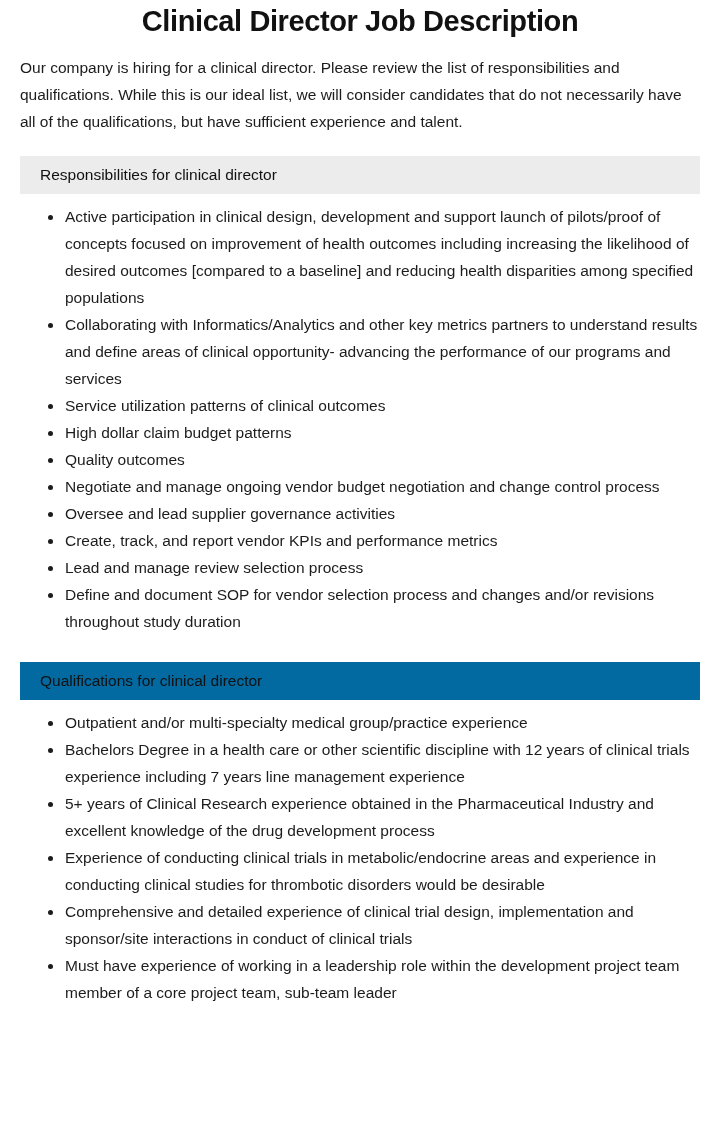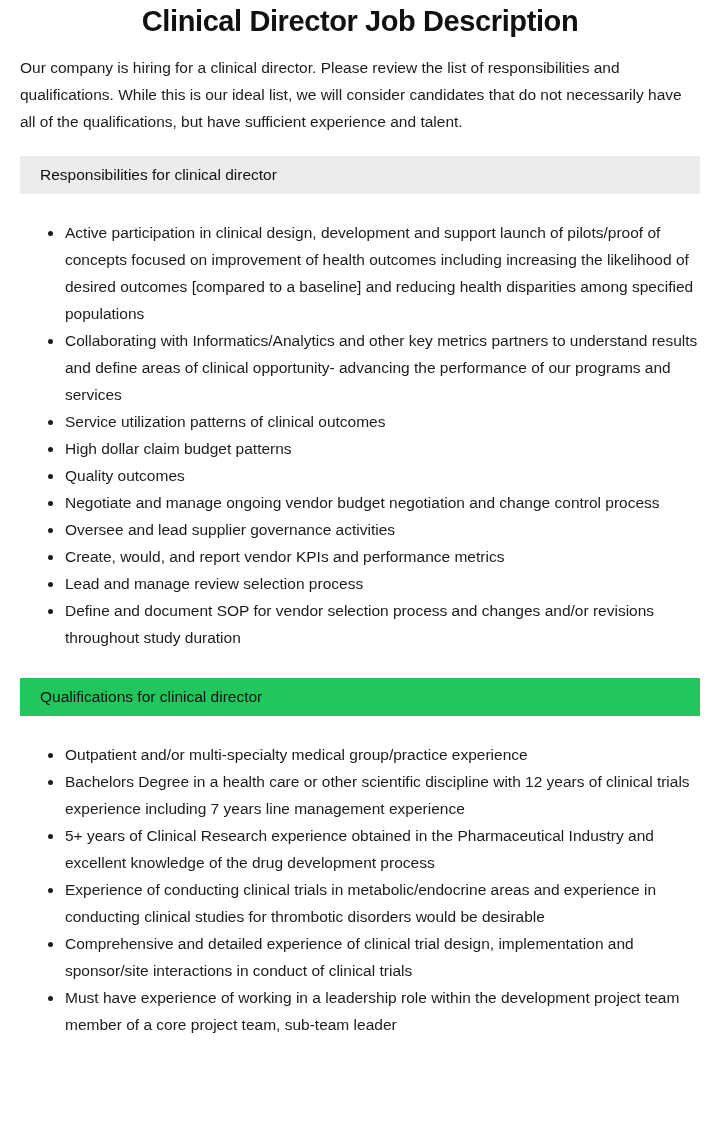--- a/index.html
+++ b/index.html
@@ -33,21 +33,21 @@
   }
   .section-header {
     margin-top: 21px;
     padding: 9px 20px 10px 20px;
     font-size: 15.5px;
     font-weight: normal;
     line-height: 19px;
     color: #111111;
   }
   .bullet-list {
-    margin: 25px 0 27px 0;
+    margin: 9px 0 27px 0;
     padding: 0 0 0 44px;
     font-size: 15.5px;
     line-height: 27px;
   }
   .bullet-list li {
     list-style-type: disc;
     padding-left: 1px;
   }
 </style>
 </head>
@@ -62,26 +62,26 @@
   <div class="section-header" style="background: rgb(236, 236, 236);">Responsibilities for clinical director</div>
 
   <ul class="bullet-list">
     <li>Active participation in clinical design, development and support launch of pilots/proof of concepts focused on improvement of health outcomes including increasing the likelihood of desired outcomes [compared to a baseline] and reducing health disparities among specified populations</li>
     <li>Collaborating with Informatics/Analytics and other key metrics partners to understand results and define areas of clinical opportunity- advancing the performance of our programs and services</li>
     <li>Service utilization patterns of clinical outcomes</li>
     <li>High dollar claim budget patterns</li>
     <li>Quality outcomes</li>
     <li>Negotiate and manage ongoing vendor budget negotiation and change control process</li>
     <li>Oversee and lead supplier governance activities</li>
-    <li>Create, would, and report vendor KPIs and performance metrics</li>
+    <li>Create, track, and report vendor KPIs and performance metrics</li>
     <li>Lead and manage review selection process</li>
     <li>Define and document SOP for vendor selection process and changes and/or revisions throughout study duration</li>
   </ul>
 
-  <div class="section-header" style="background: #22c55e;">Qualifications for clinical director</div>
+  <div class="section-header" style="background: #0369a1;">Qualifications for clinical director</div>
 
   <ul class="bullet-list">
     <li>Outpatient and/or multi-specialty medical group/practice experience</li>
     <li>Bachelors Degree in a health care or other scientific discipline with 12 years of clinical trials experience including 7 years line management experience</li>
     <li>5+ years of Clinical Research experience obtained in the Pharmaceutical Industry and excellent knowledge of the drug development process</li>
     <li>Experience of conducting clinical trials in metabolic/endocrine areas and experience in conducting clinical studies for thrombotic disorders would be desirable</li>
     <li>Comprehensive and detailed experience of clinical trial design, implementation and sponsor/site interactions in conduct of clinical trials</li>
     <li>Must have experience of working in a leadership role within the development project team member of a core project team, sub-team leader</li>
   </ul>
 

